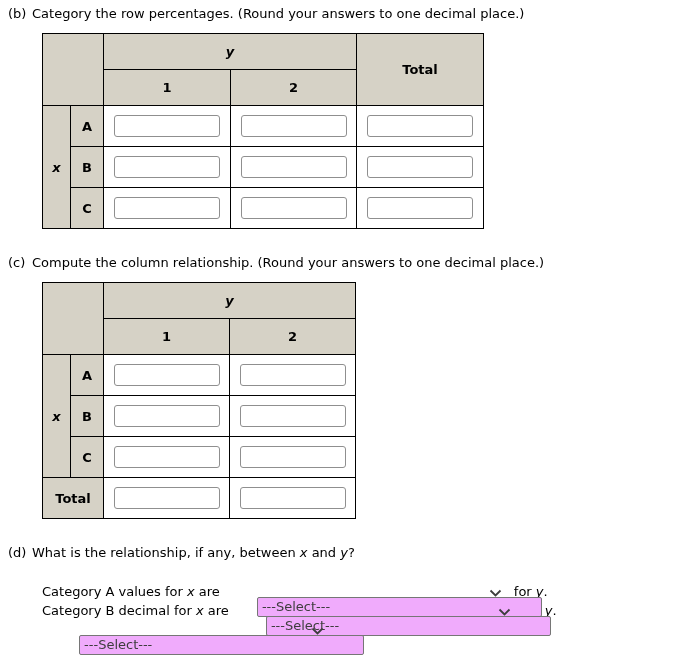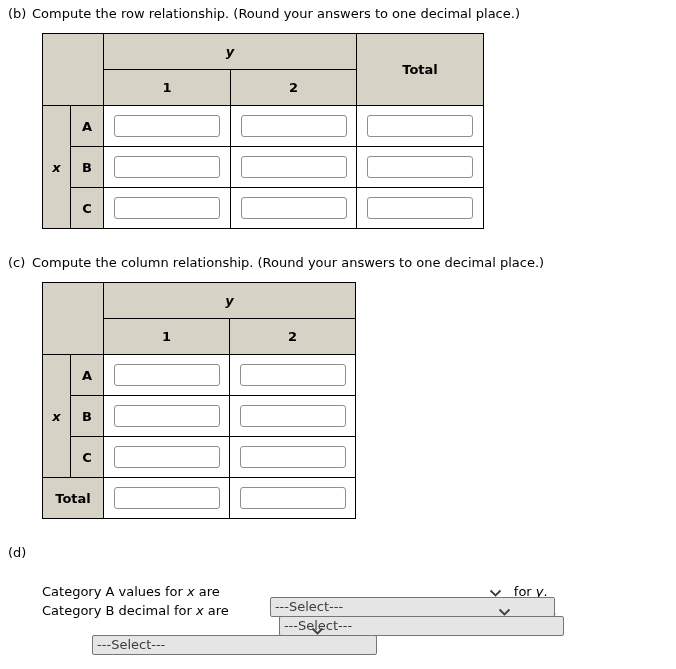--- a/index.html
+++ b/index.html
@@ -90,43 +90,42 @@
     flex: 0 0 285px;
   }
   select.relationship {
     width: 100%;
     height: 20px;
     box-sizing: border-box;
     -webkit-appearance: none;
     appearance: none;
     border: 1px solid #767676;
     border-radius: 2px;
-    background: #e5e5e5;
+    background: #f0abfc;
     color: #3d3d3d;
     font-family: "DejaVu Sans", "Liberation Sans", sans-serif;
     font-size: 13px;
     padding: 0 24px 1px 4px;
-    margin-left: 13px;
   }
   .chev {
     position: absolute;
     right: 7px;
     top: 7px;
     pointer-events: none;
     line-height: 0;
   }
 </style>
 </head>
 <body>
 
 <div class="page">
 
   <div class="part-heading">
     <span class="part-label">(b)</span>
-    <span class="part-prompt">Compute the row relationship. (Round your answers to one decimal place.)</span>
+    <span class="part-prompt">Category the row percentages. (Round your answers to one decimal place.)</span>
   </div>
 
   <table class="grid">
     <colgroup>
       <col style="width:28px">
         <col style="width:33px">
       <col style="width:127px">
         <col style="width:126px">
         <col style="width:127px">
     </colgroup>
@@ -236,20 +235,21 @@
           </td>
       <td class="body-cell">
             <input type="text" class="answer" value="" style="">
           </td>
     </tr>
   </tbody>
     </table>
 
   <div class="part-heading d-heading">
     <span class="part-label">(d)</span>
+    <span class="part-prompt"><span>What is the relationship, if any, between </span><span class="it">x</span><span> and </span><span class="it">y</span><span>?</span></span>
   </div>
 
   <div class="d-rows">
 
     <div class="d-row">
       <span><span>Category A values for </span><span class="it">x</span><span> are</span></span>
       <span class="select-wrap">
         <select class="relationship">
           <option>---Select---</option>
         </select>

